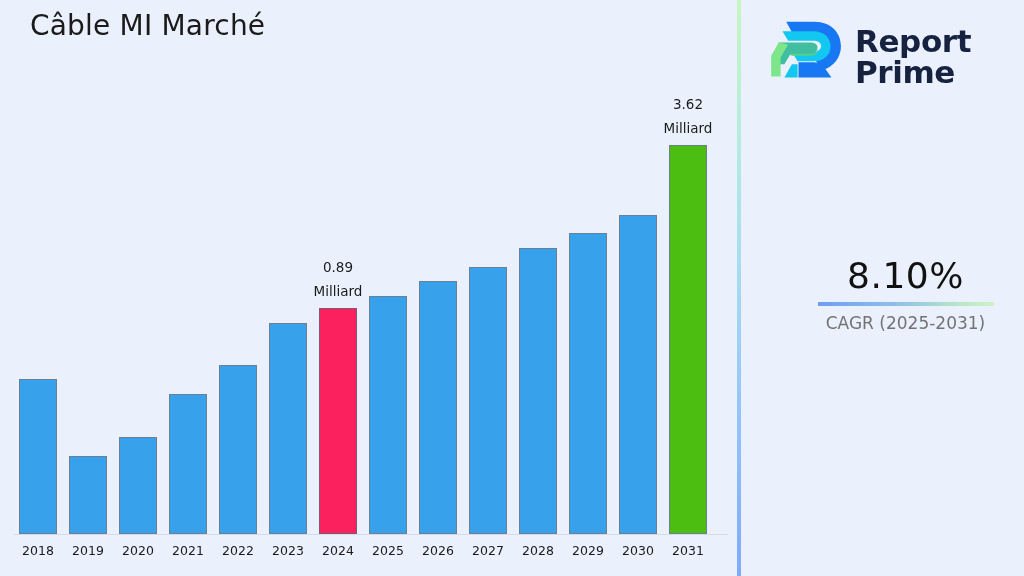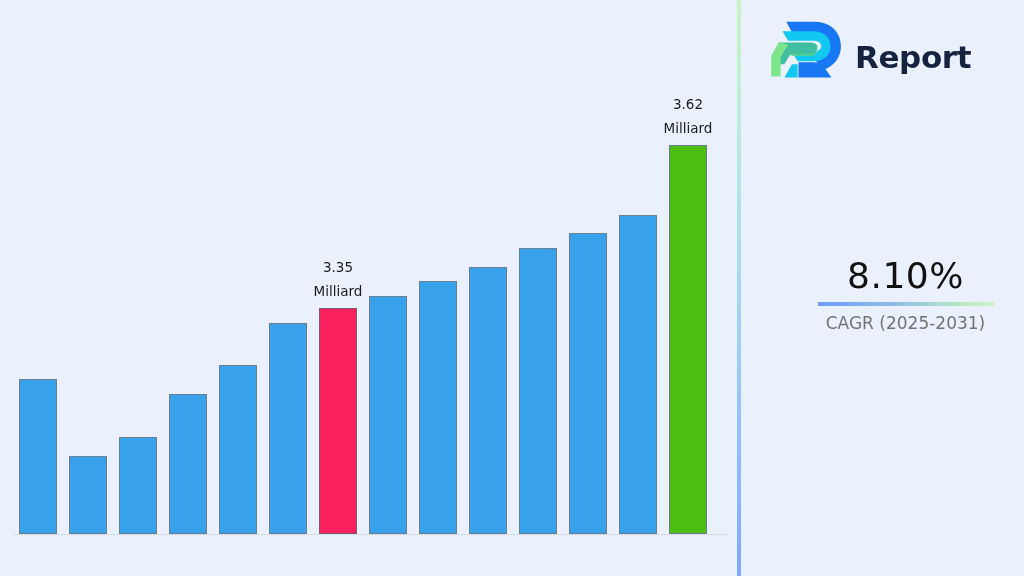--- a/index.html
+++ b/index.html
@@ -149,61 +149,79 @@
   .cagr-label {
     font-size: 17px;
     color: #737373;
   }
 </style>
 </head>
 <body>
 
 <div id="page">
 
+  <div class="chart-title">Câble MI Marché</div>
 
   <div class="plot">
     <div class="axis-line"></div>
     <div class="bars-layer" id="bars-layer">
         <div class="bar" title="2018: 1.44 Milliard" style="left: 19px; height: 155px;"></div>
         <div class="bar" title="2019: 0.73 Milliard" style="left: 69px; height: 78px;"></div>
         <div class="bar" title="2020: 0.9 Milliard" style="left: 119px; height: 97px;"></div>
         <div class="bar" title="2021: 1.3 Milliard" style="left: 169px; height: 140px;"></div>
         <div class="bar" title="2022: 1.57 Milliard" style="left: 219px; height: 169px;"></div>
         <div class="bar" title="2023: 1.96 Milliard" style="left: 269px; height: 211px;"></div>
         <div class="bar highlight-pink" title="2024: 2.1 Milliard" style="left: 319px; height: 226px;"></div>
-        <div class="bar-value" style="left: 290px; bottom: 273px;">3.35
+        <div class="bar-value" style="left: 290px; bottom: 273px;">0.89
 Milliard</div>
         <div class="bar" title="2025: 2.21 Milliard" style="left: 369px; height: 238px;"></div>
         <div class="bar" title="2026: 2.35 Milliard" style="left: 419px; height: 253px;"></div>
         <div class="bar" title="2027: 2.48 Milliard" style="left: 469px; height: 267px;"></div>
         <div class="bar" title="2028: 2.66 Milliard" style="left: 519px; height: 286px;"></div>
         <div class="bar" title="2029: 2.8 Milliard" style="left: 569px; height: 301px;"></div>
         <div class="bar" title="2030: 2.97 Milliard" style="left: 619px; height: 319px;"></div>
         <div class="bar highlight-green" title="2031: 3.62 Milliard" style="left: 669px; height: 389px;"></div>
         <div class="bar-value" style="left: 640px; bottom: 436px;">3.62
 Milliard</div>
+      </div>
+    <div class="x-labels" id="x-labels">
+        <div class="x-label" style="left: 10px;">2018</div>
+        <div class="x-label" style="left: 60px;">2019</div>
+        <div class="x-label" style="left: 110px;">2020</div>
+        <div class="x-label" style="left: 160px;">2021</div>
+        <div class="x-label" style="left: 210px;">2022</div>
+        <div class="x-label" style="left: 260px;">2023</div>
+        <div class="x-label" style="left: 310px;">2024</div>
+        <div class="x-label" style="left: 360px;">2025</div>
+        <div class="x-label" style="left: 410px;">2026</div>
+        <div class="x-label" style="left: 460px;">2027</div>
+        <div class="x-label" style="left: 510px;">2028</div>
+        <div class="x-label" style="left: 560px;">2029</div>
+        <div class="x-label" style="left: 610px;">2030</div>
+        <div class="x-label" style="left: 660px;">2031</div>
       </div>
   </div>
 
   <div class="divider-vertical"></div>
 
   <div class="side-panel">
 
     <div class="logo">
       <svg class="logo-mark" viewBox="0 0 80 70">
         <path d="M18 4 H48 C66 4 76 16 76 30 C76 42 68 52 57 55 L49 45 C58 44 64 38 64 30 C64 21 57 15 47 15 H24 Z" fill="#1877f2"></path>
         <path d="M14 14 H47 C58 14 65 21 65 30 C65 39 58 46 47 46 H30 L24 36 H46 C52 36 55 33 55 30 C55 26 52 24 46 24 H20 Z" fill="#12c8f0"></path>
         <path d="M10 26 H44 C50 26 53 30 50 35 C48 38 45 39 41 39 H22 L16 49 H10 Z" fill="#3fbfa0"></path>
         <path d="M10 26 L2 40 L2 62 H12 L12 42 L20 28 Z" fill="#7de58a"></path>
         <path d="M20 38 H44 C49 38 52 35 52 32 C52 36 50 39 45 40 L24 40 Z" fill="#58cf8a"></path>
         <path d="M31 47 H47 C51 47 55 49 58 52 L66 63 H31 Z" fill="#1877f2"></path>
         <path d="M24 49 H30 L30 63 H16 Z" fill="#12c8f0"></path>
       </svg>
       <div class="logo-text">
         <div>Report</div>
+        <div>Prime</div>
       </div>
     </div>
 
     <div class="cagr-block">
       <div class="cagr-value">8.10%</div>
       <div class="cagr-rule"></div>
       <div class="cagr-label">CAGR (2025-2031)</div>
     </div>
 
   </div>

